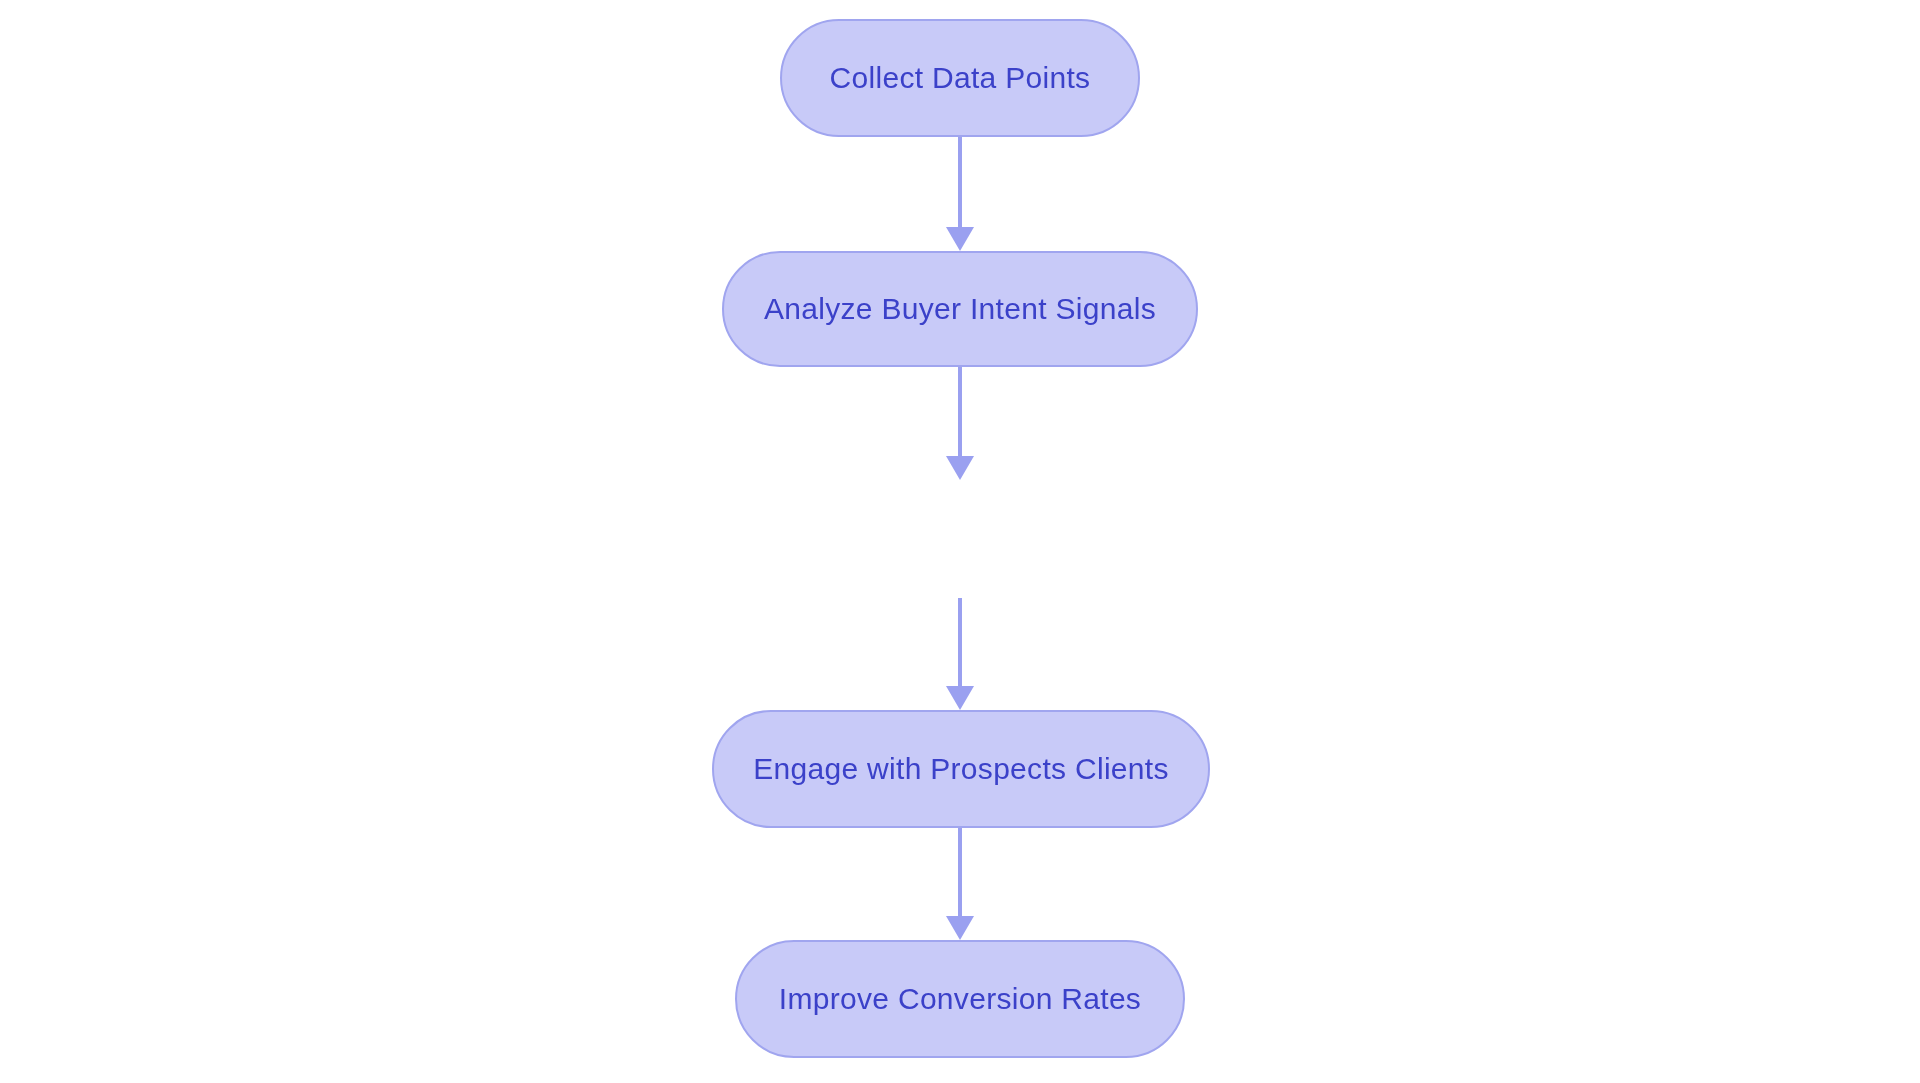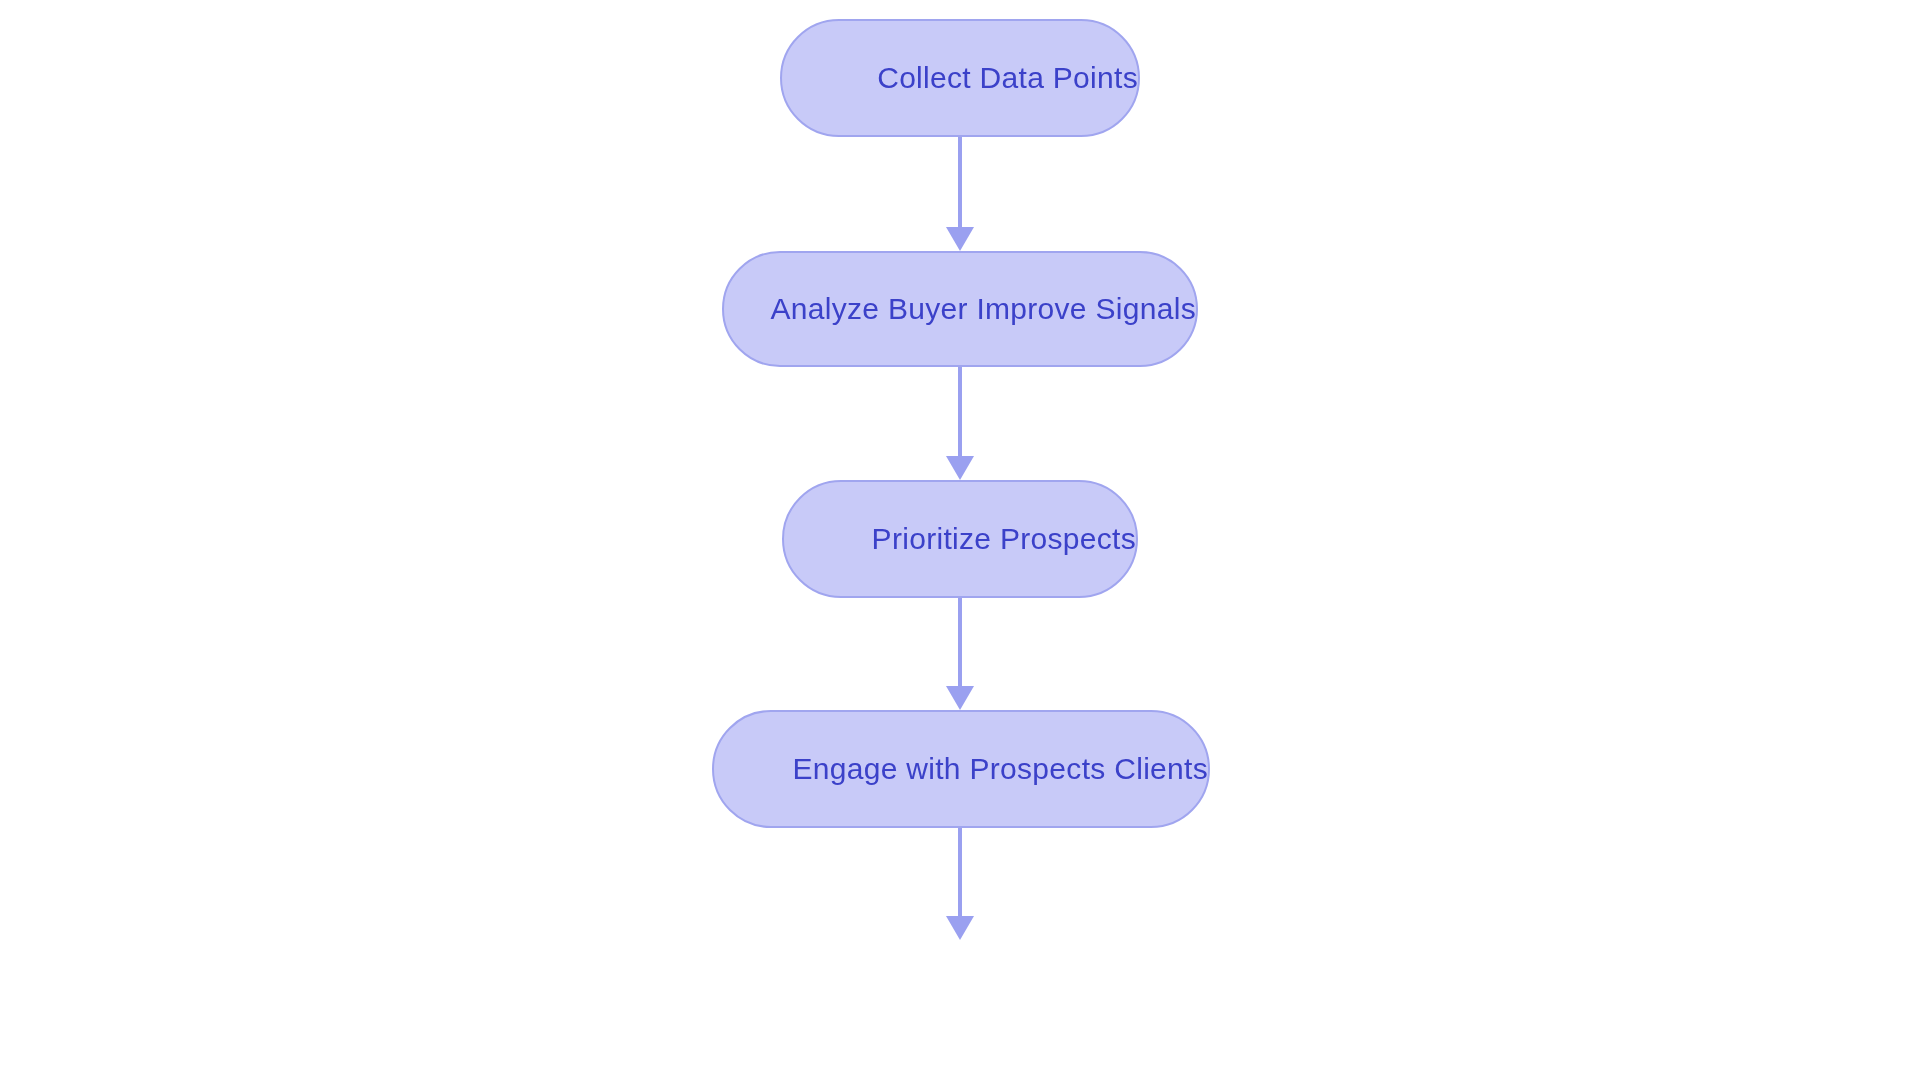--- a/index.html
+++ b/index.html
@@ -19,21 +19,21 @@
     position: relative;
     width: 1920px;
     height: 1083px;
     background: var(--bg);
     overflow: hidden;
   }
   .flow-node {
     position: absolute;
     display: flex;
     align-items: center;
-    justify-content: flex-end;
+    justify-content: center;
     background: var(--node-fill);
     border: 2px solid var(--node-border);
     border-radius: 70px;
   }
   .flow-node .node-label {
     color: var(--node-text);
     font-size: 30px;
     font-weight: 500;
     letter-spacing: 0.3px;
     white-space: nowrap;
@@ -77,40 +77,40 @@
   <div class="flow-node n1">
     <span class="node-label">Collect Data Points</span>
   </div>
 
   <div class="flow-arrow a1">
     <span class="arrow-line"></span>
     <span class="arrow-head"></span>
   </div>
 
   <div class="flow-node n2">
-    <span class="node-label">Analyze Buyer Improve Signals</span>
+    <span class="node-label">Analyze Buyer Intent Signals</span>
   </div>
 
   <div class="flow-arrow a2">
     <span class="arrow-line"></span>
     <span class="arrow-head"></span>
   </div>
 
-  <div class="flow-node n3">
-    <span class="node-label">Prioritize Prospects</span>
-  </div>
 
   <div class="flow-arrow a3">
     <span class="arrow-line"></span>
     <span class="arrow-head"></span>
   </div>
 
   <div class="flow-node n4">
     <span class="node-label">Engage with Prospects Clients</span>
   </div>
 
   <div class="flow-arrow a4">
     <span class="arrow-line"></span>
     <span class="arrow-head"></span>
   </div>
 
+  <div class="flow-node n5">
+    <span class="node-label">Improve Conversion Rates</span>
+  </div>
 
 </div>
 
 </body></html>

